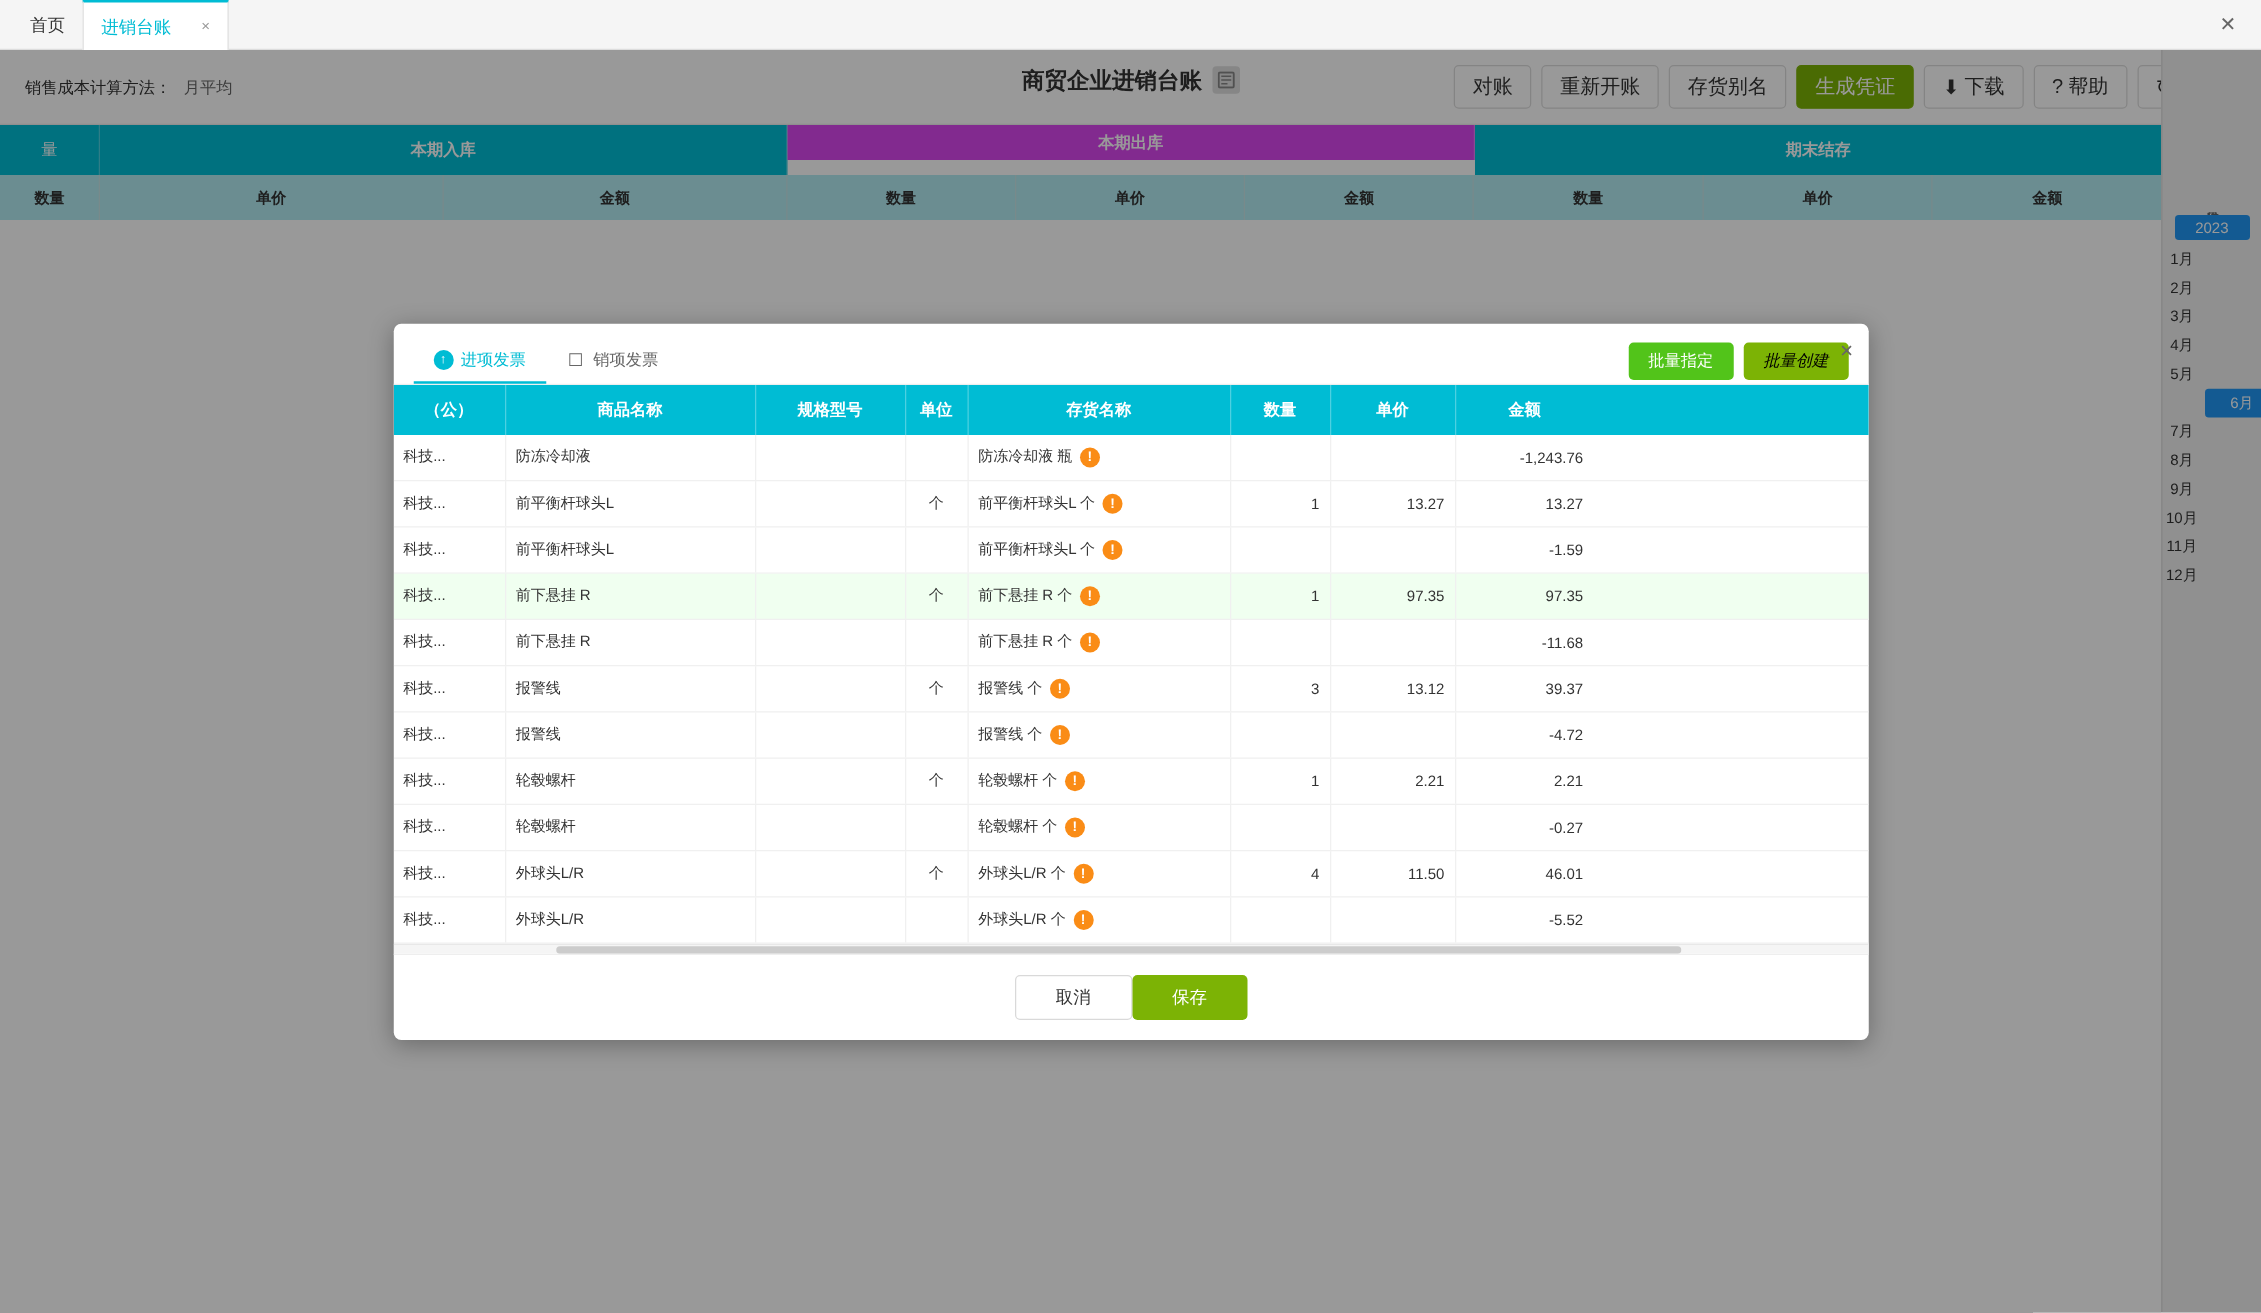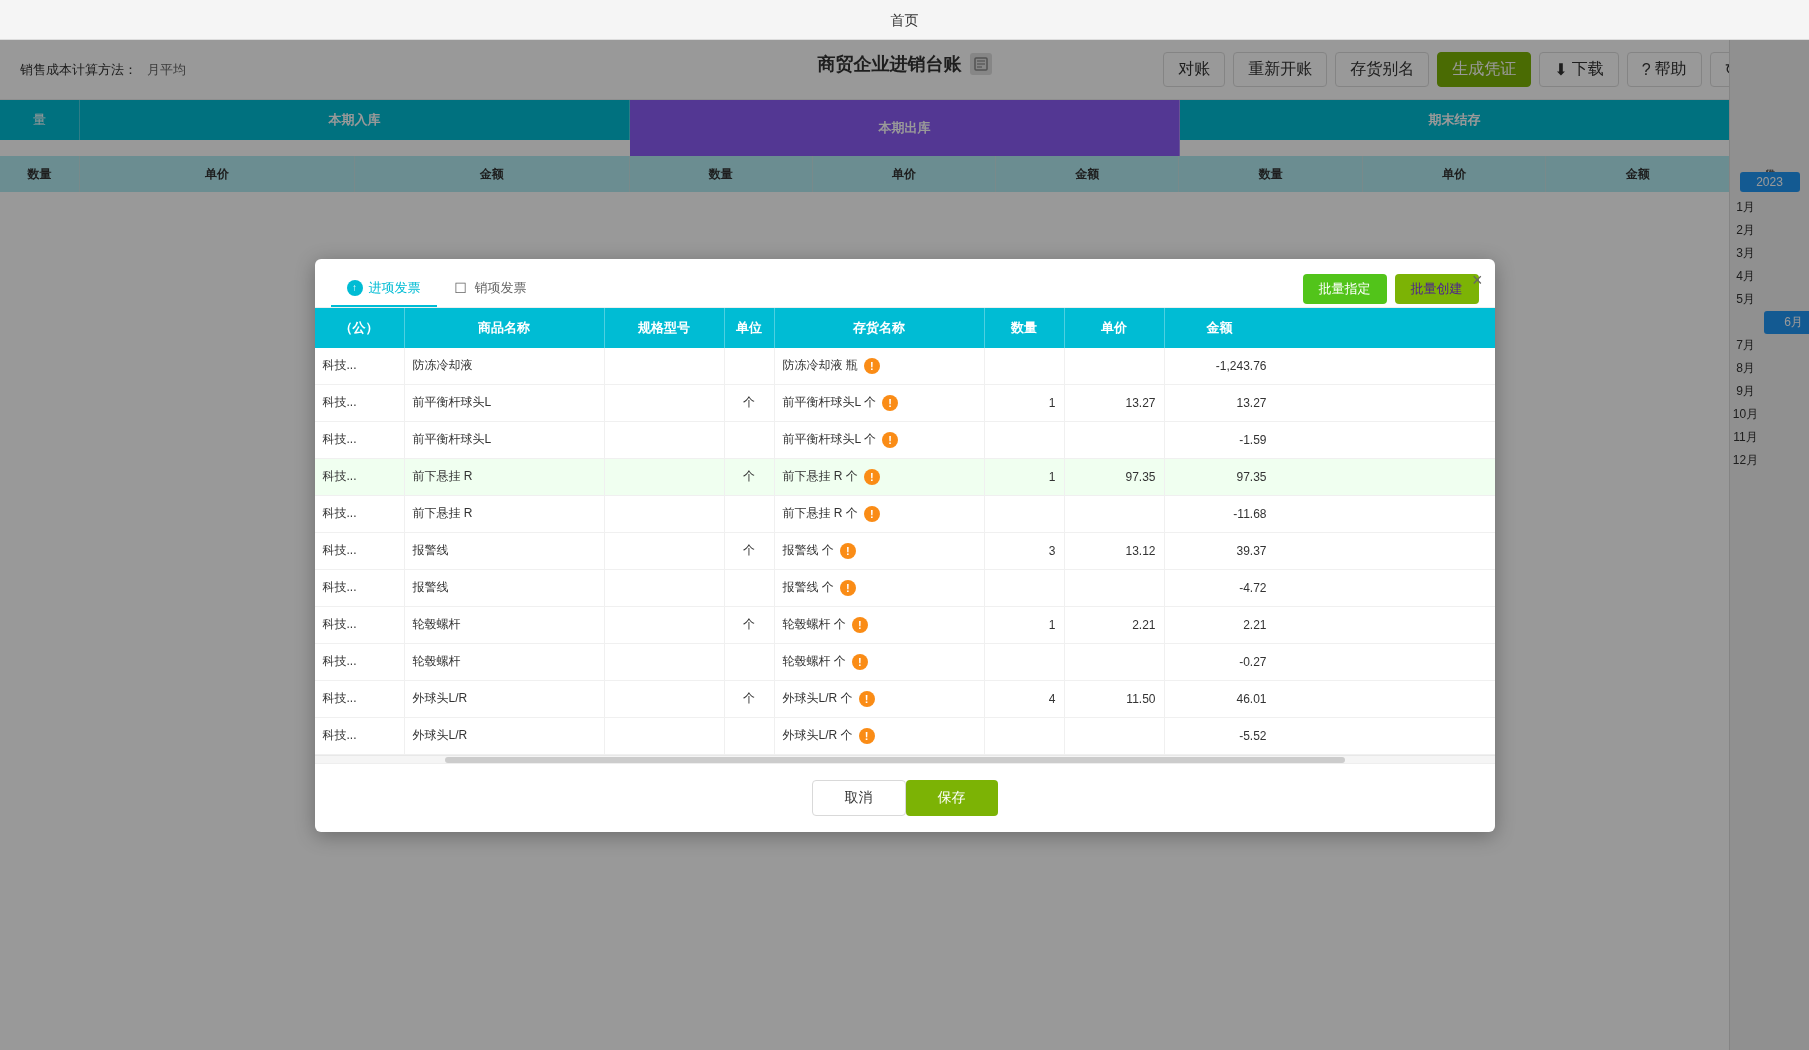--- a/index.html
+++ b/index.html
@@ -13,21 +13,20 @@
     }
 
     
     .top-bar {
       display: flex;
       align-items: center;
       background: #f5f5f5;
       border-bottom: 1px solid #ddd;
       height: 40px;
       padding: 0 10px;
-      flex-direction: column;
     }
     .tab-home {
       padding: 0 14px;
       height: 40px;
       line-height: 40px;
       font-size: 14px;
       color: #333;
       cursor: pointer;
     }
     .tab-active {
@@ -35,21 +34,21 @@
       border-top: 2px solid #00bcd4;
       border-left: 1px solid #ddd;
       border-right: 1px solid #ddd;
       padding: 0 14px;
       height: 40px;
       line-height: 38px;
       font-size: 14px;
       color: #00bcd4;
       display: flex;
       align-items: flex-end;
-      gap: 0;
+      gap: 20px;
     }
     .tab-close {
       color: #999;
       cursor: pointer;
       font-size: 12px;
       margin-left: 4px;
     }
     .top-bar-right {
       margin-left: auto;
       font-size: 16px;
@@ -430,21 +429,21 @@
   </div>
 
   <div style="display:flex; width:calc(100% - 80px);">
 
     <div style="width:80px; background:#00bcd4; height:40px; border-right:1px solid rgba(255,255,255,0.3); display:flex; align-items:center; justify-content:center; color:#fff; font-size:13px;">量</div>
 
     <div style="flex:1; background:#00bcd4; height:40px; display:flex; align-items:center; justify-content:center; color:#fff; font-size:13px; font-weight:bold; border-right:1px solid rgba(255,255,255,0.3);">
       <span>本期入库</span>
     </div>
 
-    <div style="flex:1; background:#8b5cf6; height:56px; display:flex; align-items:center; justify-content:center; color:#fff; font-size:13px; font-weight:bold; border-right:1px solid rgba(255,255,255,0.3);">
+    <div style="flex:1; background:#d946ef; height:28px; display:flex; align-items:center; justify-content:center; color:#fff; font-size:13px; font-weight:bold; border-right:1px solid rgba(255,255,255,0.3);">
       <span>本期出库</span>
     </div>
 
     <div style="flex:1; background:#00bcd4; height:40px; display:flex; align-items:center; justify-content:center; color:#fff; font-size:13px; font-weight:bold;">
       <span>期末结存</span>
     </div>
   </div>
 
   <div style="display:flex; width:calc(100% - 80px); background:#b2ebf2; height:36px; align-items:center;">
     <div style="width:80px; display:flex; align-items:center; justify-content:center; font-size:12px; color:#333; font-weight:bold; border-right:1px solid #c8e6e8; height:100%;">数量</div>
@@ -494,21 +493,21 @@
         <div class="modal-tab active">
           <div class="modal-tab-icon">↑</div>
           <span>进项发票</span>
         </div>
         <div class="modal-tab">
           <div class="modal-tab-icon2">☐</div>
           <span>销项发票</span>
         </div>
         <div class="modal-header-btns">
           <button class="btn-batch" style="background:#52c41a; color:#fff;">批量指定</button>
-          <button class="btn-batch" style="background:#7cb305; color:#4c1d95;">批量创建</button>
+          <button class="btn-batch" style="background:#7cb305; color:#000000;font-style:italic;">批量创建</button>
         </div>
         <span class="modal-close">×</span>
       </div>
 
       <div class="modal-table">
 
         <div class="modal-col-header">
           <div class="modal-col-h c-company">（公）</div>
           <div class="modal-col-h c-product">商品名称</div>
           <div class="modal-col-h c-spec">规格型号</div>

